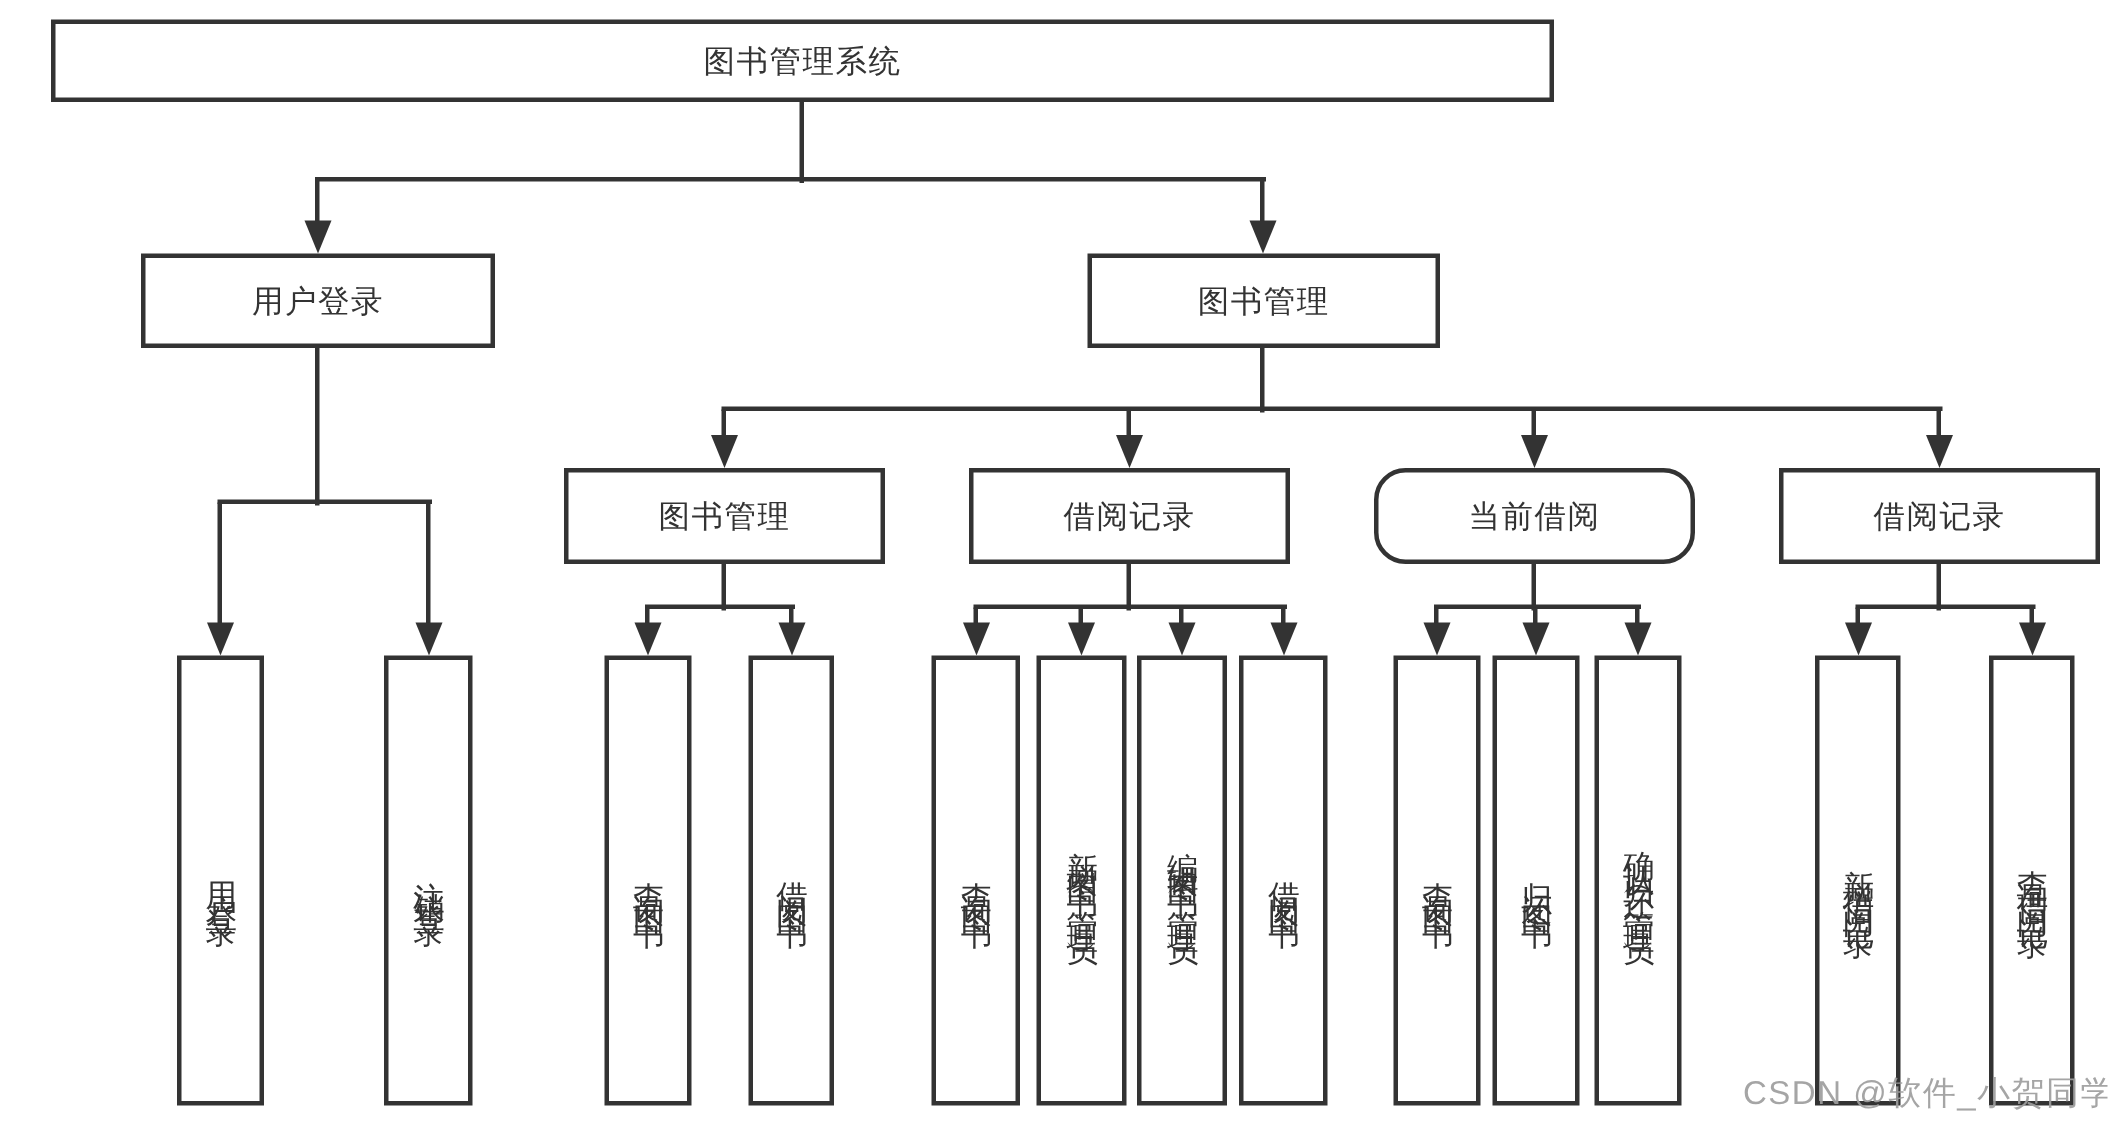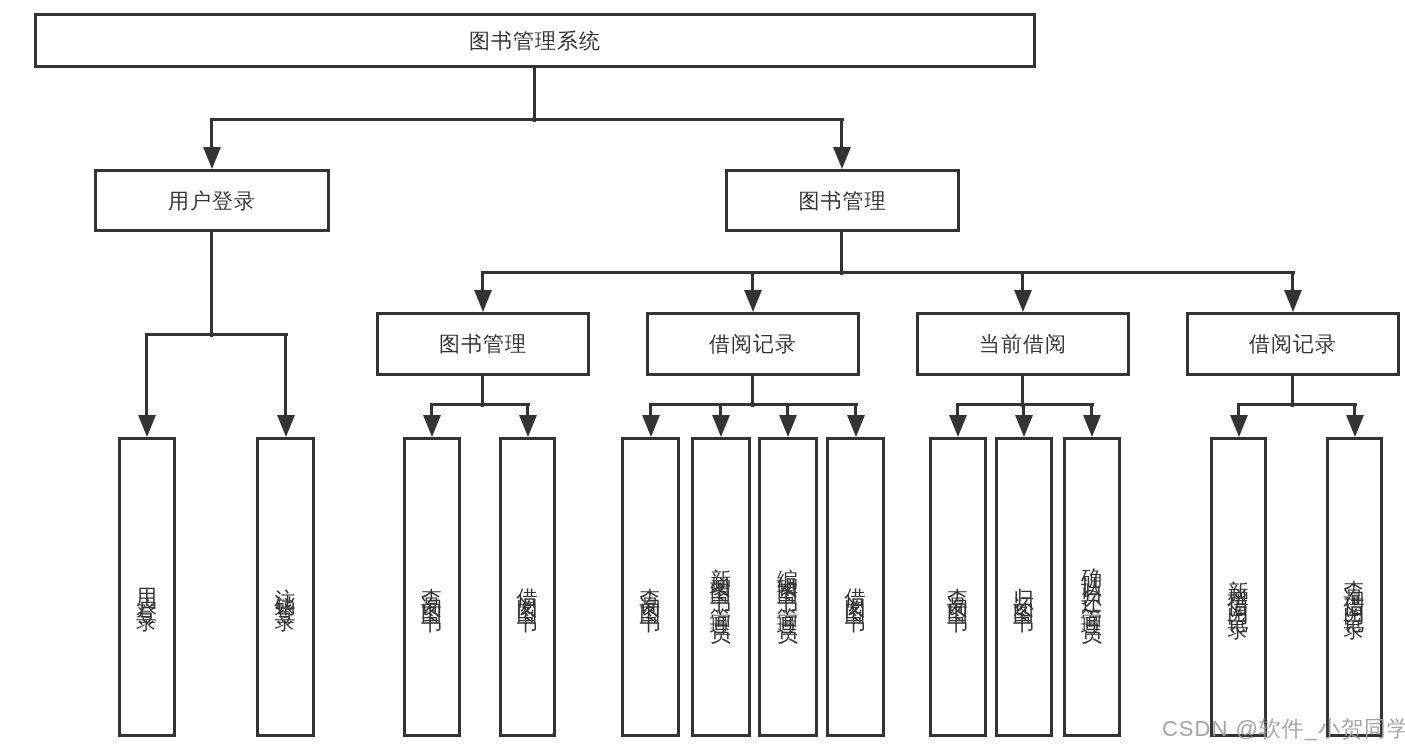--- a/index.html
+++ b/index.html
@@ -76,21 +76,21 @@
   <div class="node" style="left:712px;top:169px;width:235px;height:63px;">
     <span>图书管理</span>
   </div>
 
   <div class="node" style="left:363px;top:312px;width:214px;height:64px;">
     <span>图书管理</span>
   </div>
   <div class="node" style="left:633px;top:312px;width:214px;height:64px;">
     <span>借阅记录</span>
   </div>
-  <div class="node" style="left:903px;top:312px;width:214px;height:64px;">
+  <div class="node" style="left:903px;top:312px;width:214px;height:64px;border-radius:21px;">
     <span>当前借阅</span>
   </div>
   <div class="node" style="left:1173px;top:312px;width:214px;height:64px;">
     <span>借阅记录</span>
   </div>
 
   <div class="node leaf" style="left:105px;top:437px;width:58px;height:300px;">
     <span>用户登录</span>
   </div>
   <div class="node leaf" style="left:243px;top:437px;width:59px;height:300px;">

